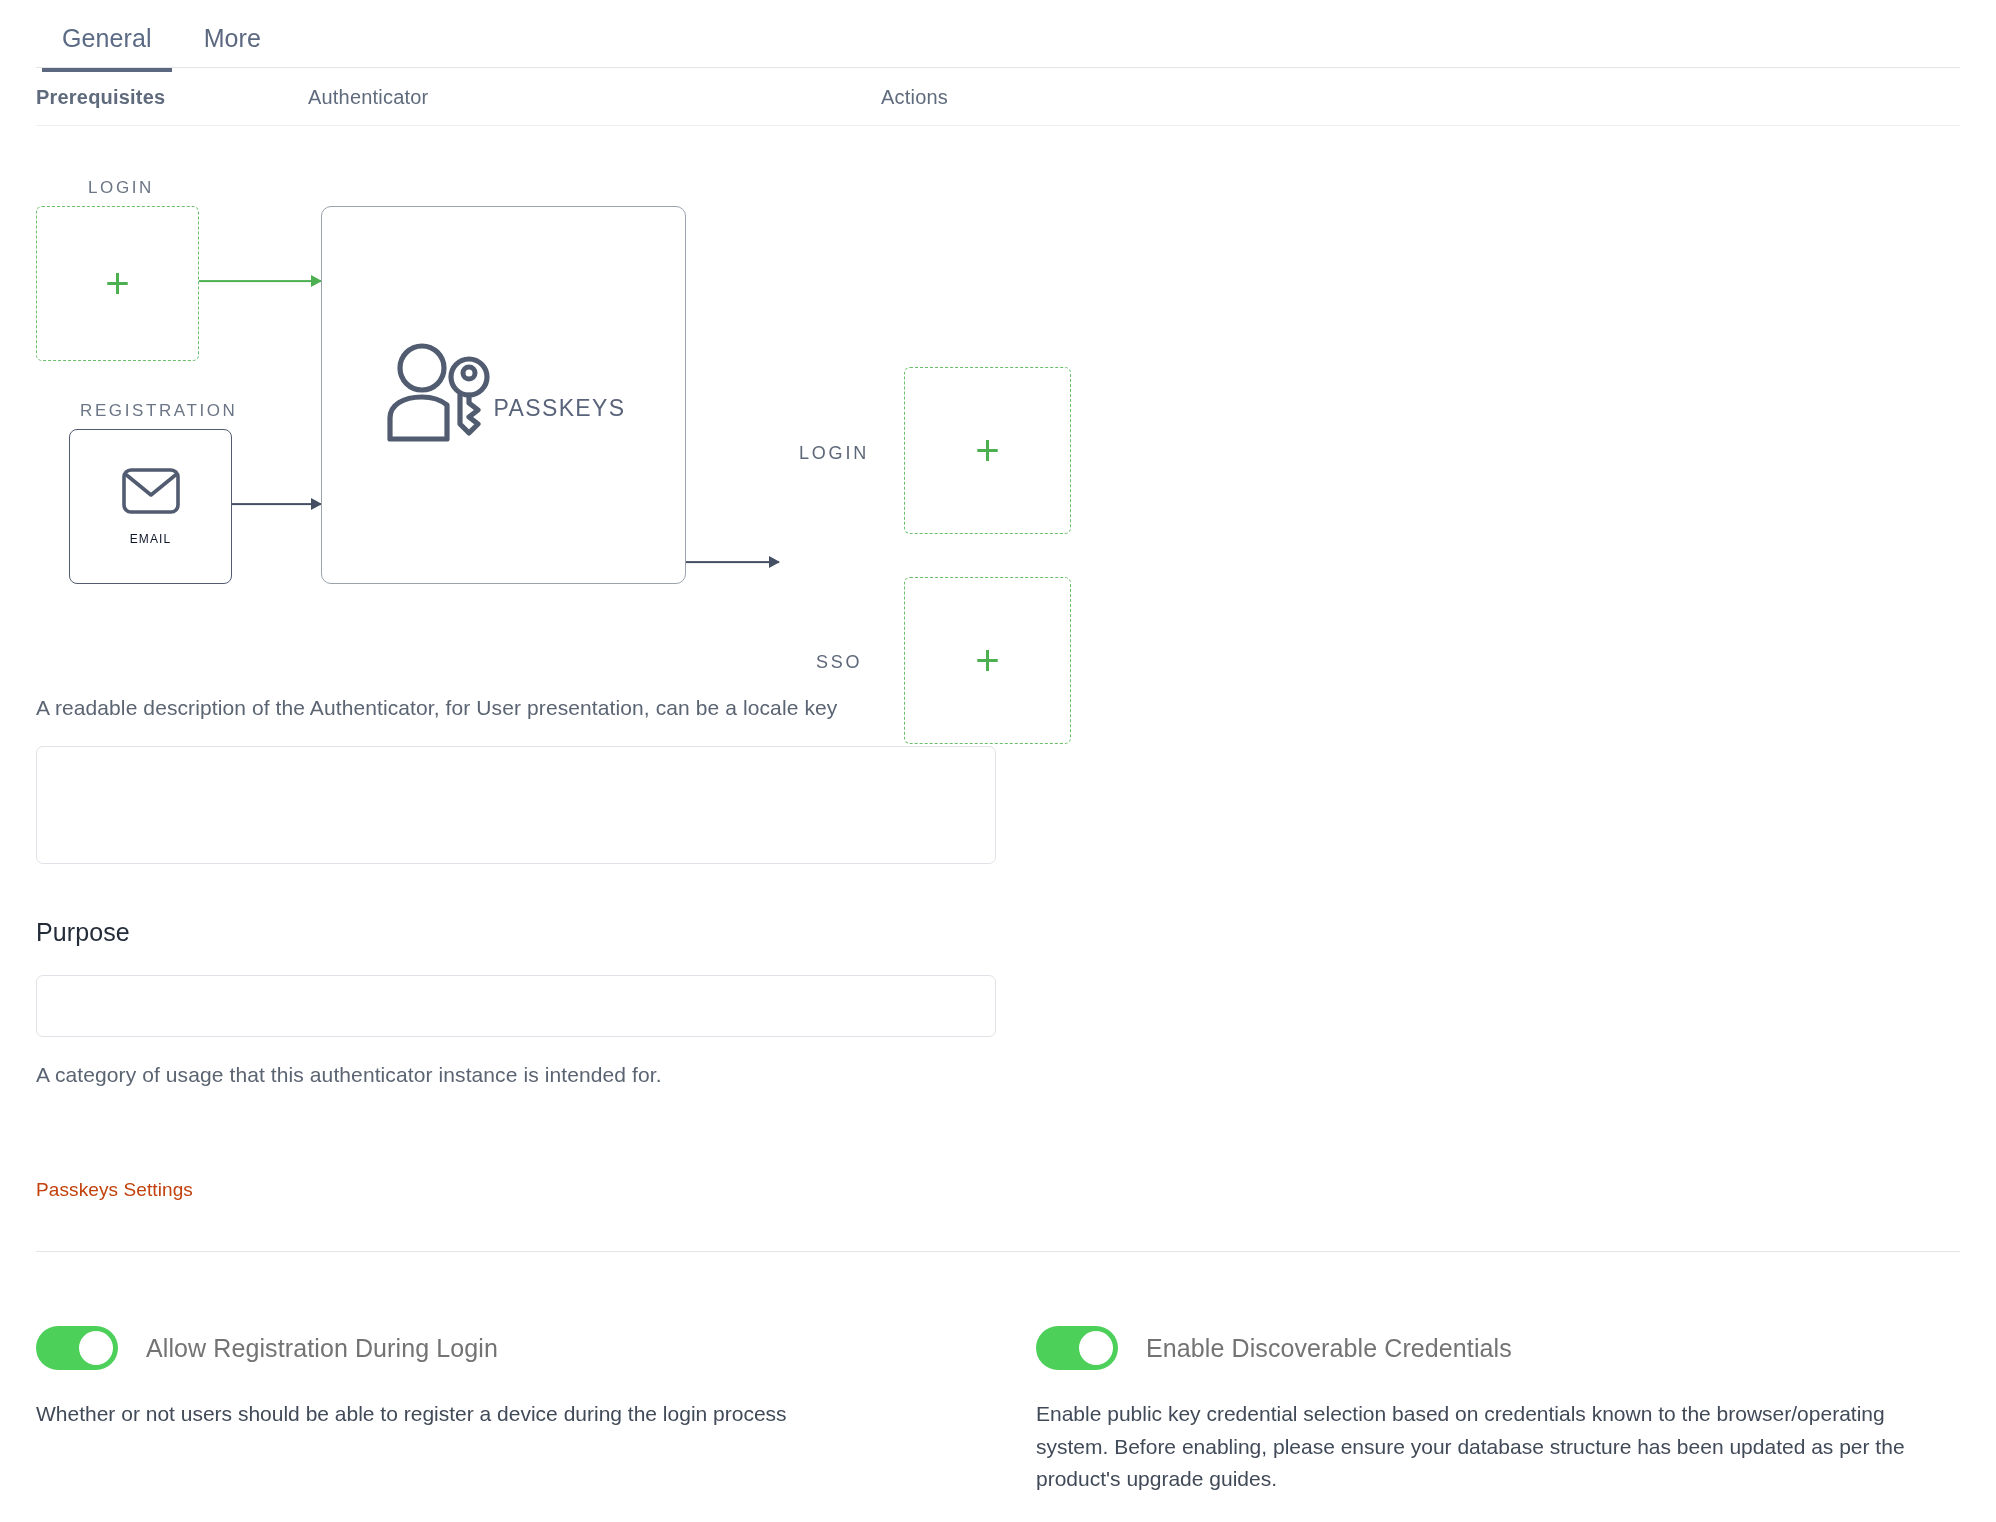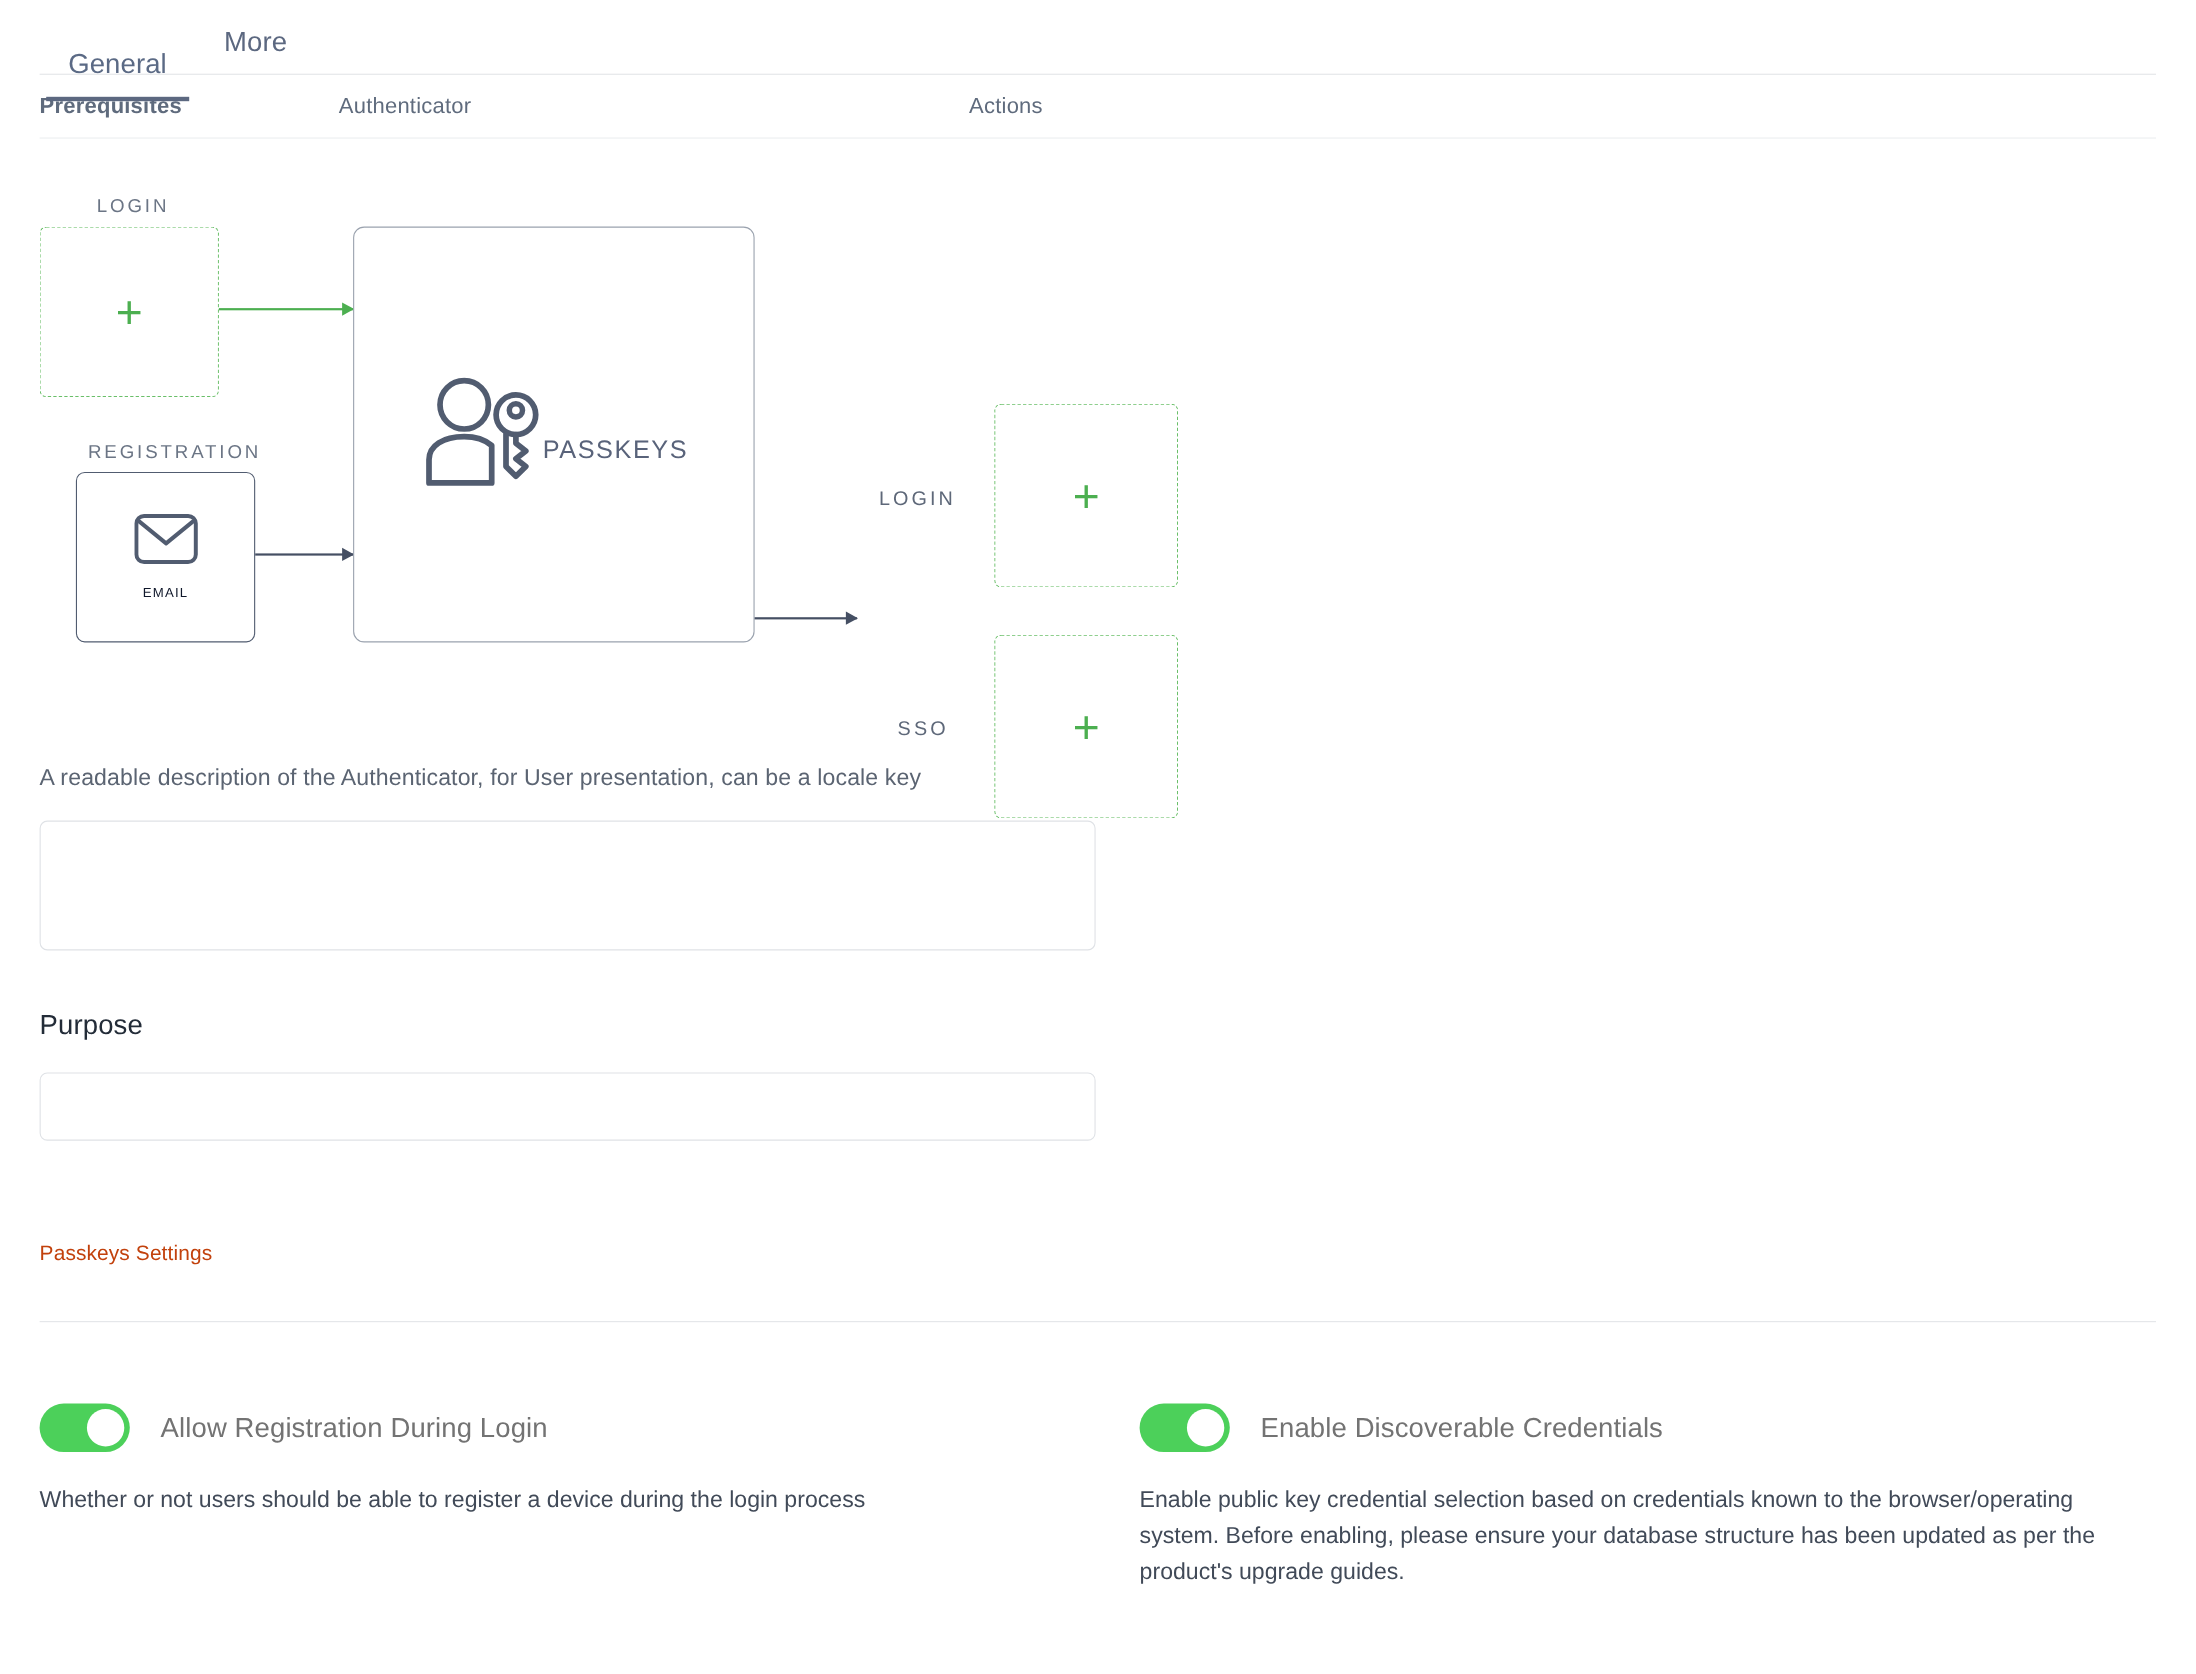--- a/index.html
+++ b/index.html
@@ -36,21 +36,21 @@
     line-height: 1;
     letter-spacing: .1px;
     color: #5c6880;
     padding: 26px 26px 21px 26px;
     position: relative;
     cursor: pointer;
     background: none;
     border: none;
     font-family: "Liberation Sans", sans-serif;
   }
-  .tab.active { color: #5b6a85; margin-top: 20px; }
+  .tab.active { color: #5b6a85; }
   .tab.active::after {
     content: "";
     position: absolute;
     left: 6px; right: 6px; bottom: 0;
     height: 4px;
     background: #5c6880;
     z-index: 2;
   }
 
   
@@ -347,20 +347,21 @@
 
 <div class="form-area">
 
   <p class="field-help">A readable description of the Authenticator, for User presentation, can be a locale key</p>
   <textarea class="text-area-input" placeholder="" style=""></textarea>
 
   <div class="gap-lg"></div>
 
   <h3 class="field-title">Purpose</h3>
   <input class="text-input" type="text" placeholder="" style="">
+  <p class="field-help below">A category of usage that this authenticator instance is intended for.</p>
 
 </div>
 
 <div class="settings-section">
   <h2 class="section-heading">Passkeys Settings</h2>
   <div class="section-rule"></div>
 
   <div class="toggles-grid">
 
     <div class="toggle-cell-left">

